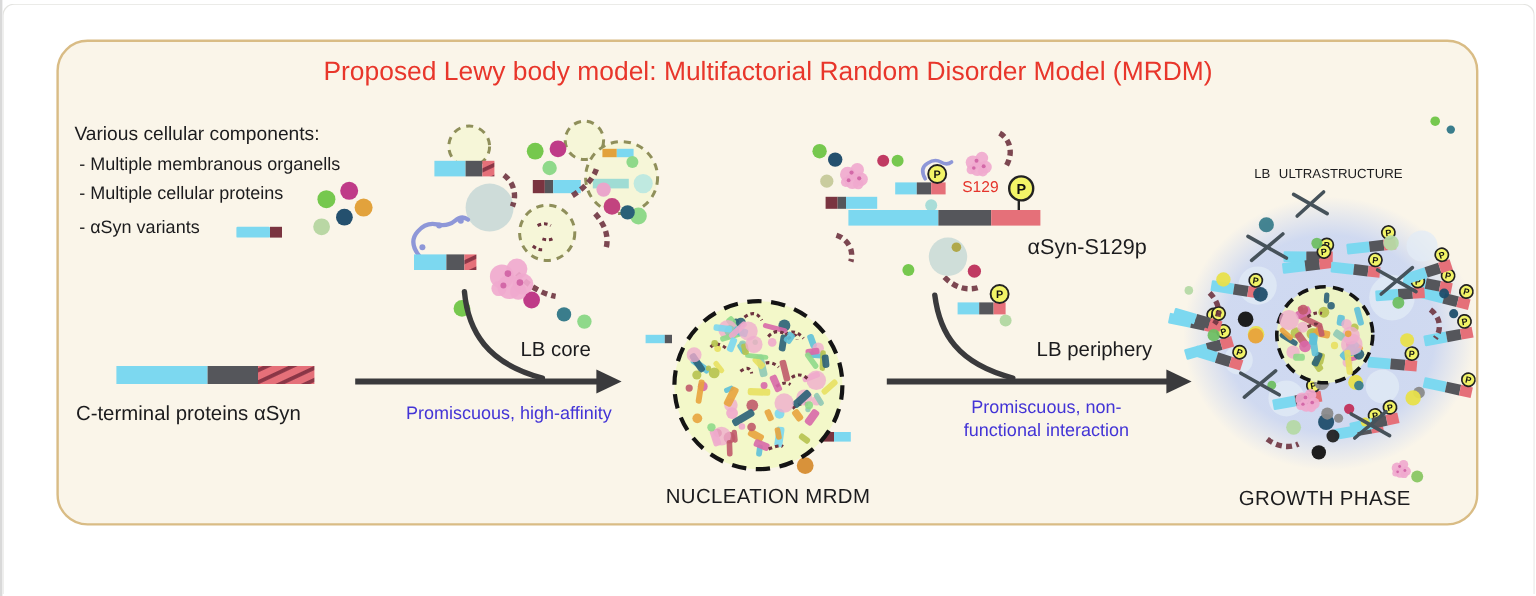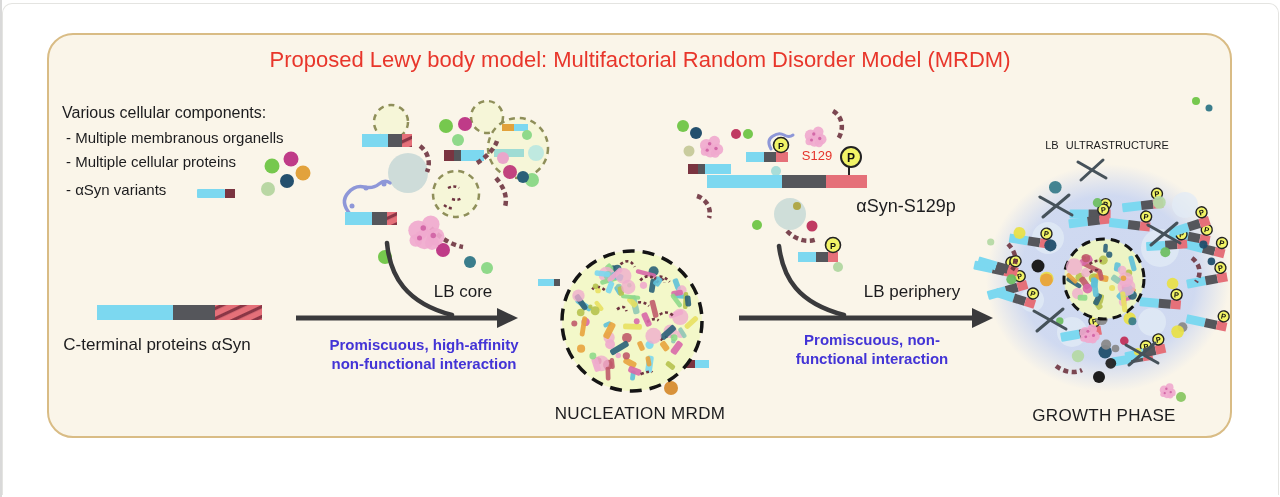--- a/index.html
+++ b/index.html
@@ -13,21 +13,21 @@
   .centered{transform:translateX(-50%)}
   .title{left:640px;top:47px;font-size:22px;color:var(--title-red,#e8362b)}
   .legend-heading{left:62px;top:104px;font-size:16px}
   .legend-item{font-size:15px}
   .li1{left:66px;top:129px}
   .li2{left:66px;top:153px}
   .li3{left:66px;top:181px}
   .cterm{left:157px;top:335px;font-size:17px}
   .lbcore{left:463px;top:282px;font-size:17px}
   .lbperiph{left:912px;top:282px;font-size:17px}
-  .blue-note{color:var(--blue-text,#4334d6);font-size:15px;text-align:center;line-height:19px;font-weight:bold;position:absolute;white-space:nowrap}
+  .blue-note{color:var(--blue-text,#4334d6);font-size:15px;text-align:center;line-height:19px;font-weight:normal;position:absolute;white-space:nowrap}
   .note1{left:424px;top:335px}
   .note2{left:872px;top:330px}
   .phase{font-size:17px;letter-spacing:.3px}
   .nucphase{left:640px;top:404px}
   .growphase{left:1104px;top:406px}
   .ultra{left:1107px;top:139px;font-size:11px;word-spacing:4px}
   .s129{left:796px;top:149px;width:42px;text-align:center;font-size:13px;color:var(--s129-red,#e5342b)}
   .asyn129{left:906px;top:196px;font-size:18px}
 </style>
 </head>
@@ -565,21 +565,20 @@
 
 <div class="label title centered">Proposed Lewy body model: Multifactorial Random Disorder Model (MRDM)</div>
 <div class="label legend-heading">Various cellular components:</div>
 <div class="label legend-item li1">- Multiple membranous organells</div>
 <div class="label legend-item li2">- Multiple cellular proteins</div>
 <div class="label legend-item li3">- αSyn variants</div>
 <div class="label cterm centered">C-terminal proteins αSyn</div>
 <div class="label lbcore centered">LB core</div>
 <div class="blue-note note1 centered">
   <div>Promiscuous, high-affinity</div>
-  <div>non-functional interaction</div>
 </div>
 <div class="label phase nucphase centered">NUCLEATION MRDM</div>
 <div class="label lbperiph centered">LB periphery</div>
 <div class="blue-note note2 centered">
   <div>Promiscuous, non-</div>
   <div>functional interaction</div>
 </div>
 <div class="label s129">S129</div>
 <div class="label asyn129 centered">αSyn-S129p</div>
 <div class="label ultra centered">LB ULTRASTRUCTURE</div>

